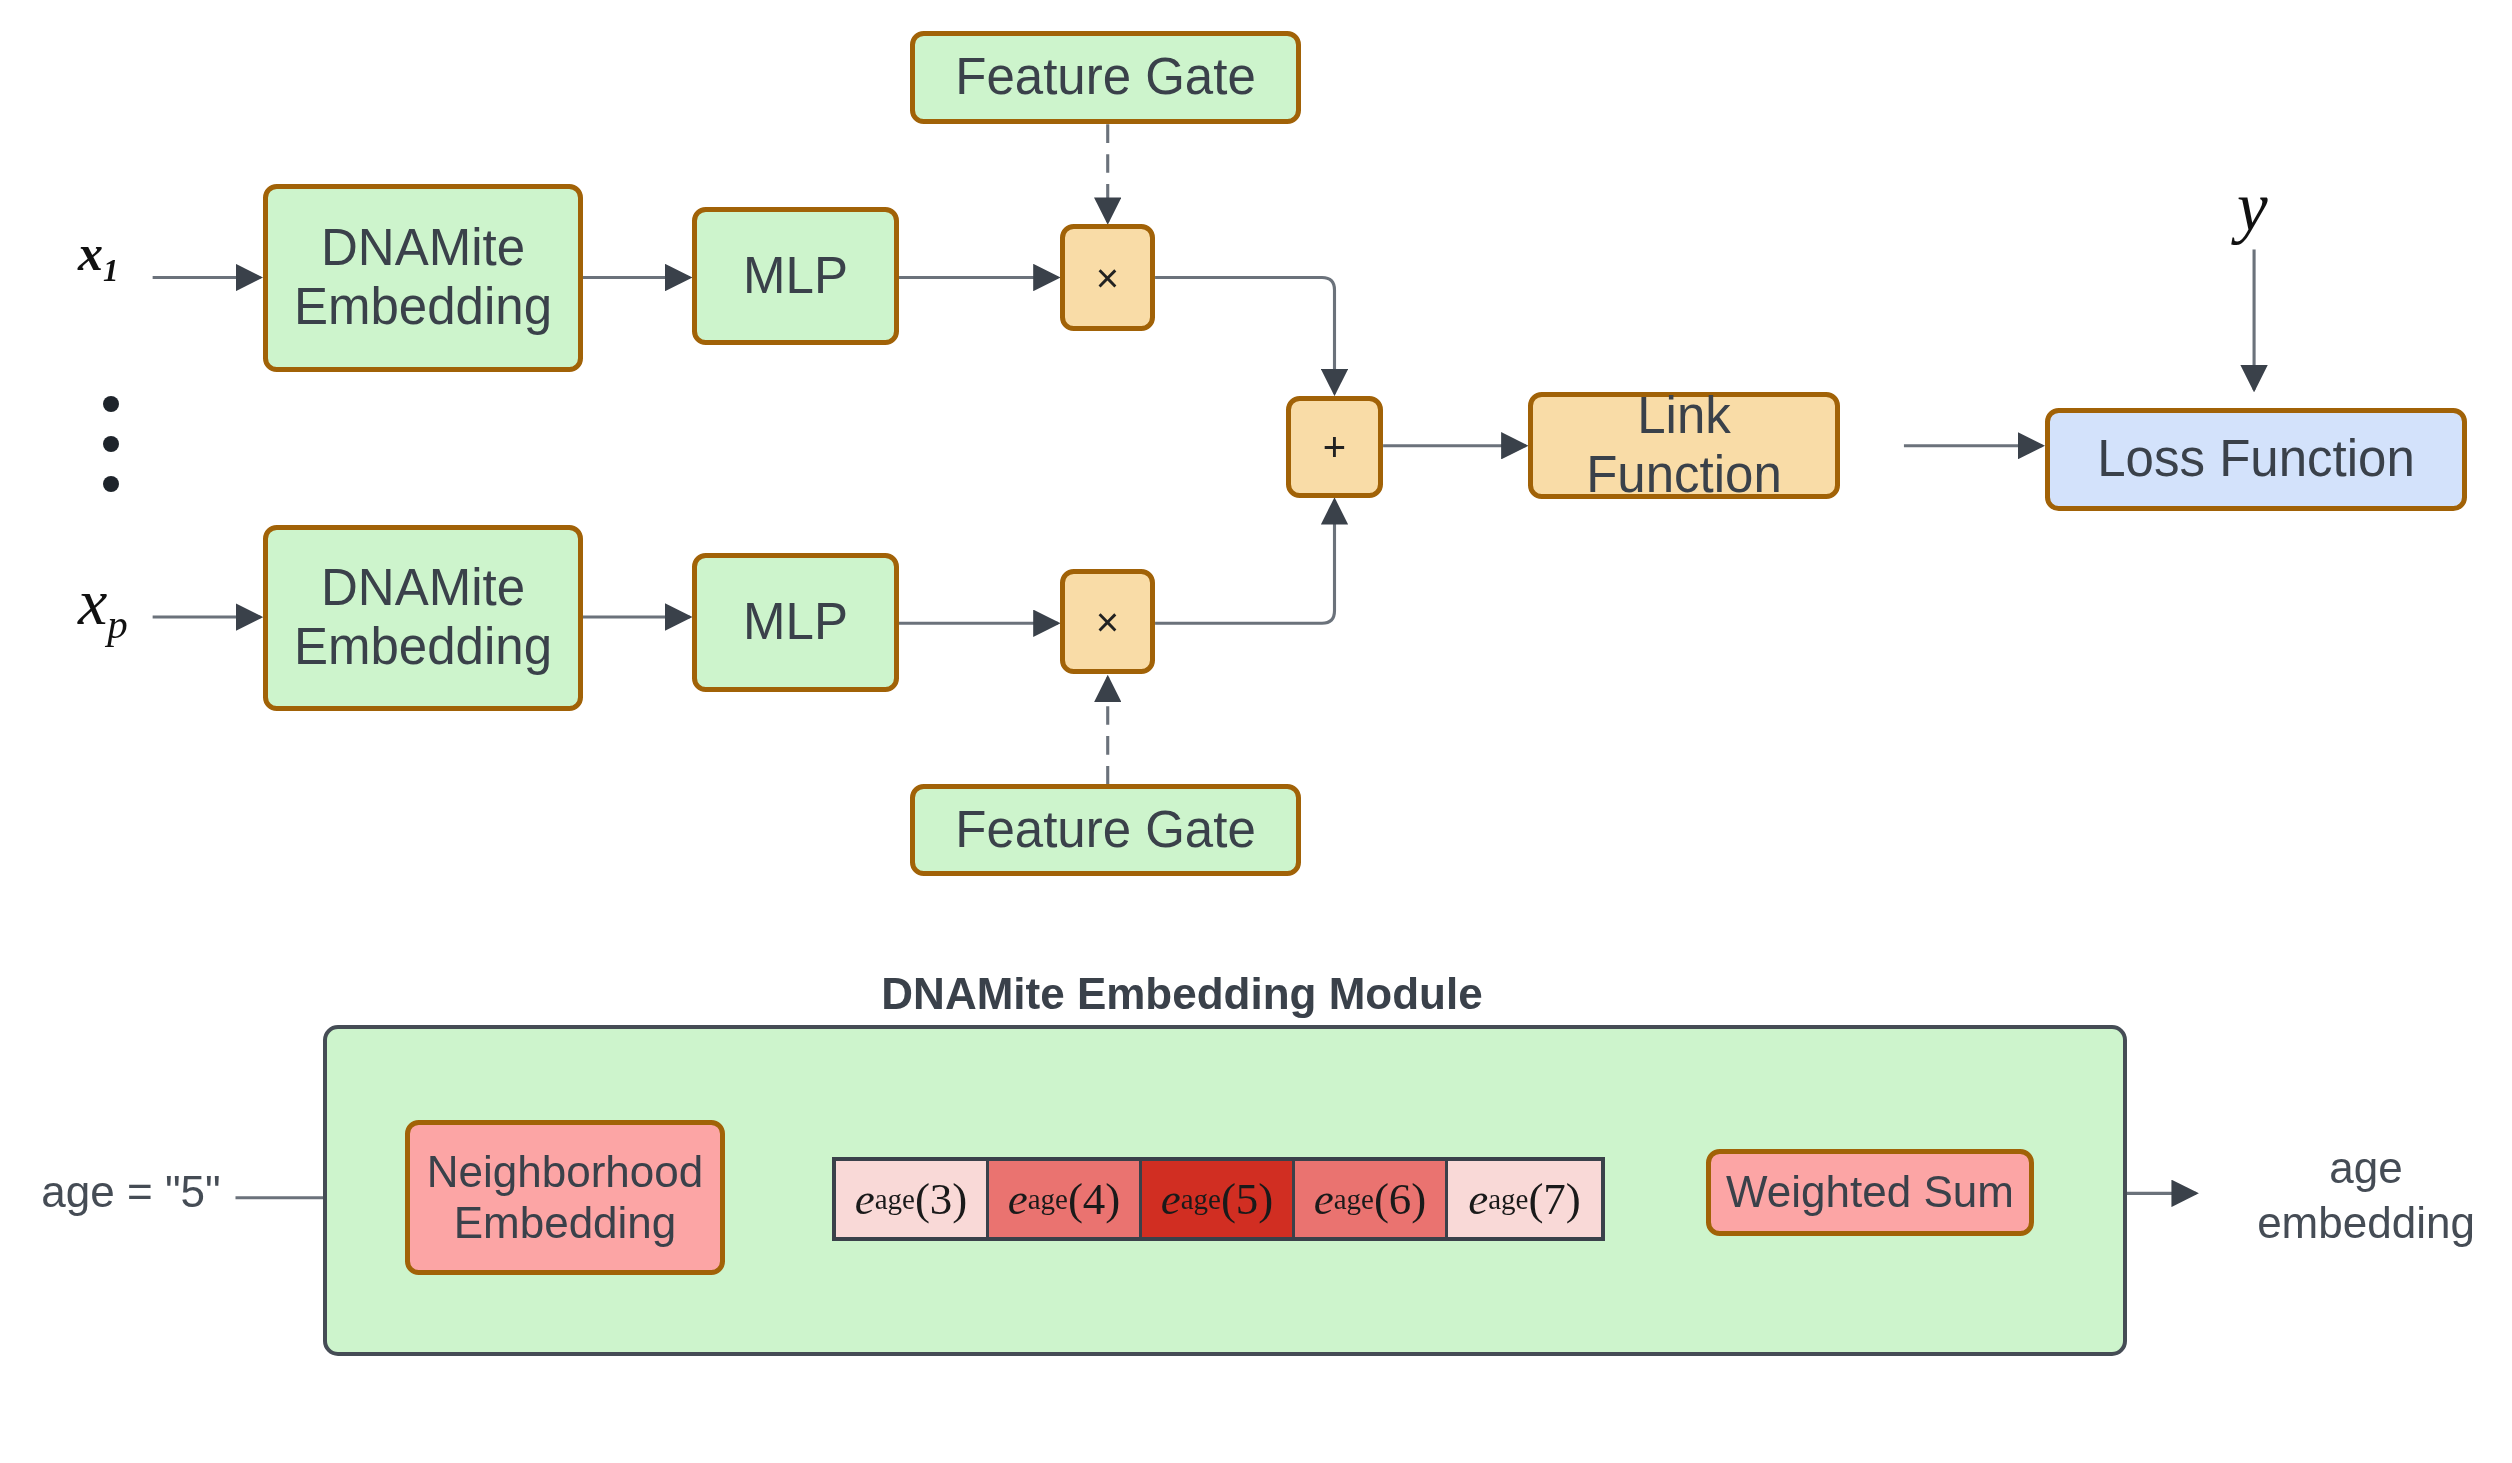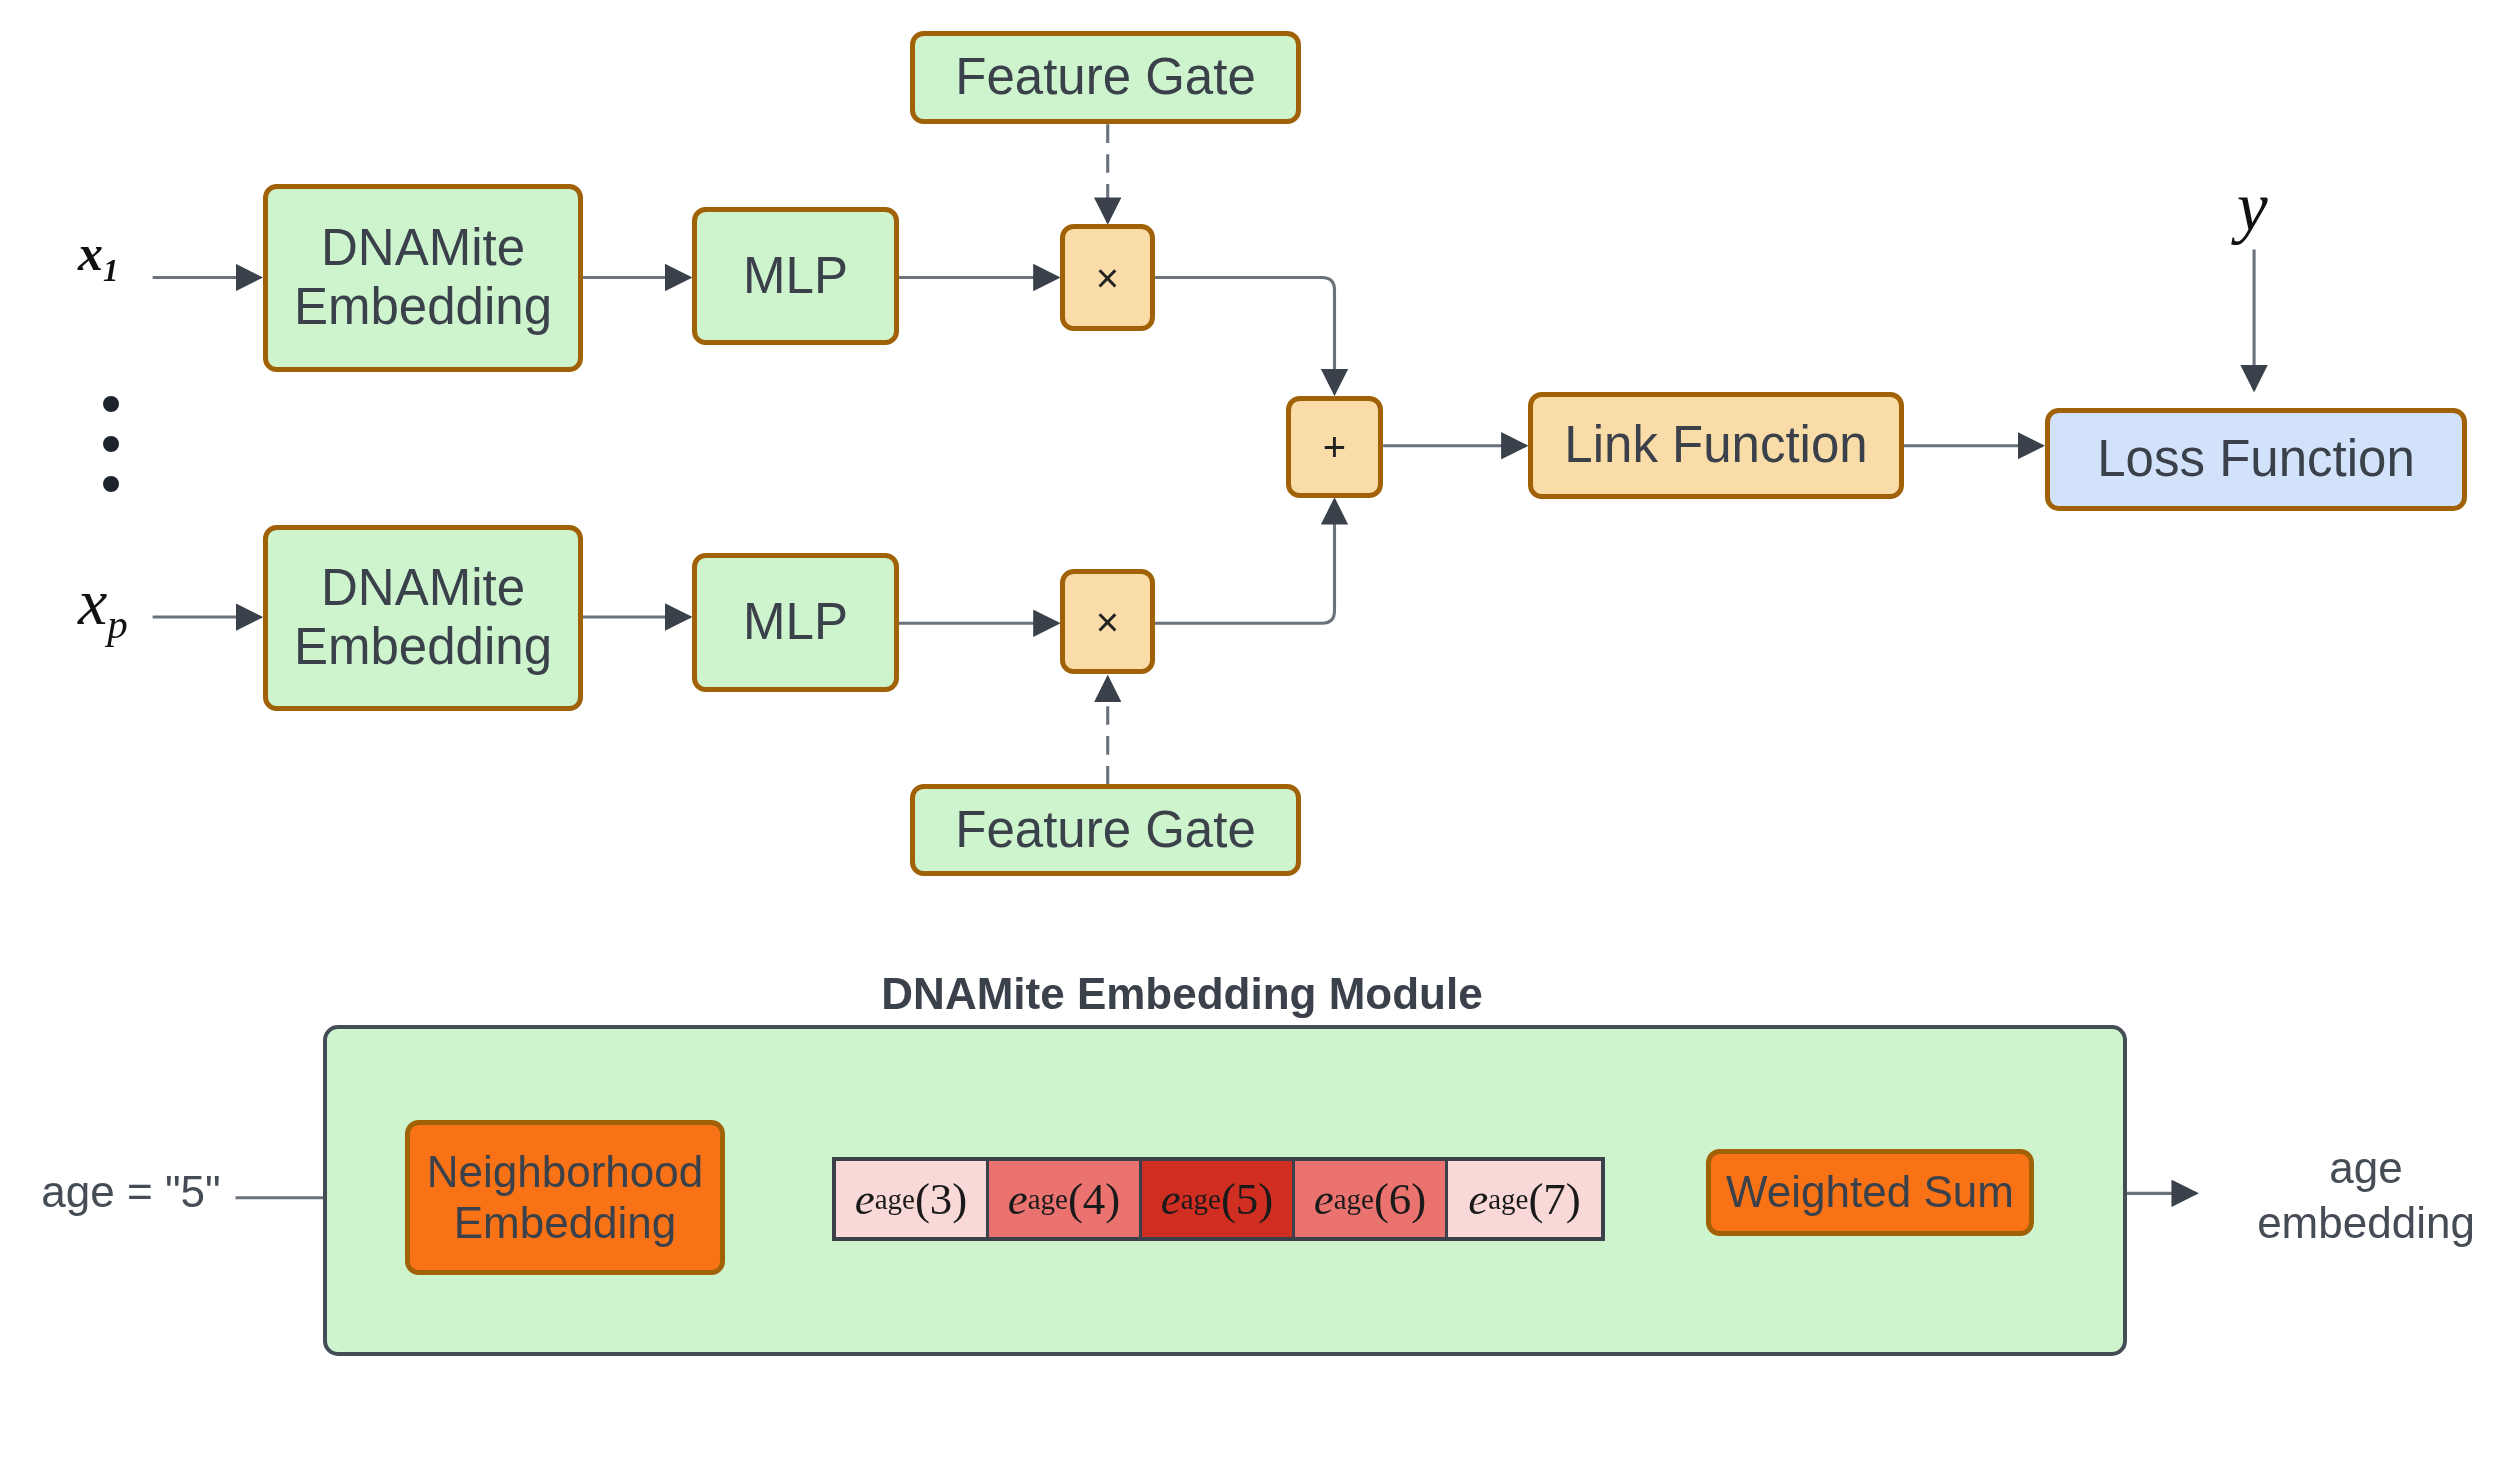--- a/index.html
+++ b/index.html
@@ -4,21 +4,21 @@
 <style>
   html, body { margin: 0; padding: 0; background: #ffffff; }
   body { width: 2512px; height: 1464px; position: relative; overflow: hidden;
          font-family: "Liberation Sans", sans-serif; color: #3a414a; }
   .box { position: absolute; box-sizing: border-box; border: 5px solid #a16207;
          border-radius: 13.7px; display: flex; align-items: center; justify-content: center;
          text-align: center; line-height: 1.15; }
   .green { background: #cdf4cc; }
   .orange { background: #f9dca7; }
   .blue { background: #d3e2fb; }
-  .white { background: #f97316; }
+  .white { background: #fca5a5; }
   .lbl { font-size: 51px; }
   .op { font-size: 40px; color: #222; }
   .math { position: absolute; font-family: "Liberation Serif", serif; font-style: italic; color: #111; }
   .math sub { font-size: 0.62em; vertical-align: -0.35em; }
   .free { position: absolute; text-align: center; }
   svg.wires { position: absolute; left: 0; top: 0; }
   .dot { position: absolute; width: 16px; height: 16px; border-radius: 50%; background: #1e242b; }
   .module { position: absolute; left: 323px; top: 1025px; width: 1804px; height: 331px;
             background: #cdf4cc; border: 4.4px solid #454c55; border-radius: 15px; box-sizing: border-box; }
   .cells { position: absolute; left: 832px; top: 1157px; height: 84px; display: flex;
@@ -103,21 +103,21 @@
 <div class="box orange op" style="left:1060px; top:569px; width:95px; height:105px;">
   <span>×</span>
 </div>
 <div class="box green lbl" style="left:910px; top:784px; width:391px; height:92px;">
   <span>Feature Gate</span>
 </div>
 
 <div class="box orange op" style="left:1286px; top:396px; width:97px; height:102px;">
   <span>+</span>
 </div>
-<div class="box orange lbl" style="left:1528px; top:392px; width:376px; height:107px;">
+<div class="box orange lbl" style="left:1528px; top:392px; width:312px; height:107px;">
   <span>Link Function</span>
 </div>
 <div class="box blue lbl" style="left:2045px; top:408px; width:422px; height:103px;">
   <span>Loss Function</span>
 </div>
 
 <div class="free" style="left:808px; top:969px; width:748px; font-size:44px; font-weight:bold;">DNAMite Embedding Module</div>
 <div class="module"></div>
 <div class="free" style="left:25px; top:1167px; width:212px; font-size:44px; color:#454c55;">age = "5"</div>
 <div class="box white" style="left:405px; top:1120px; width:320px; height:155px; font-size:44px;">

